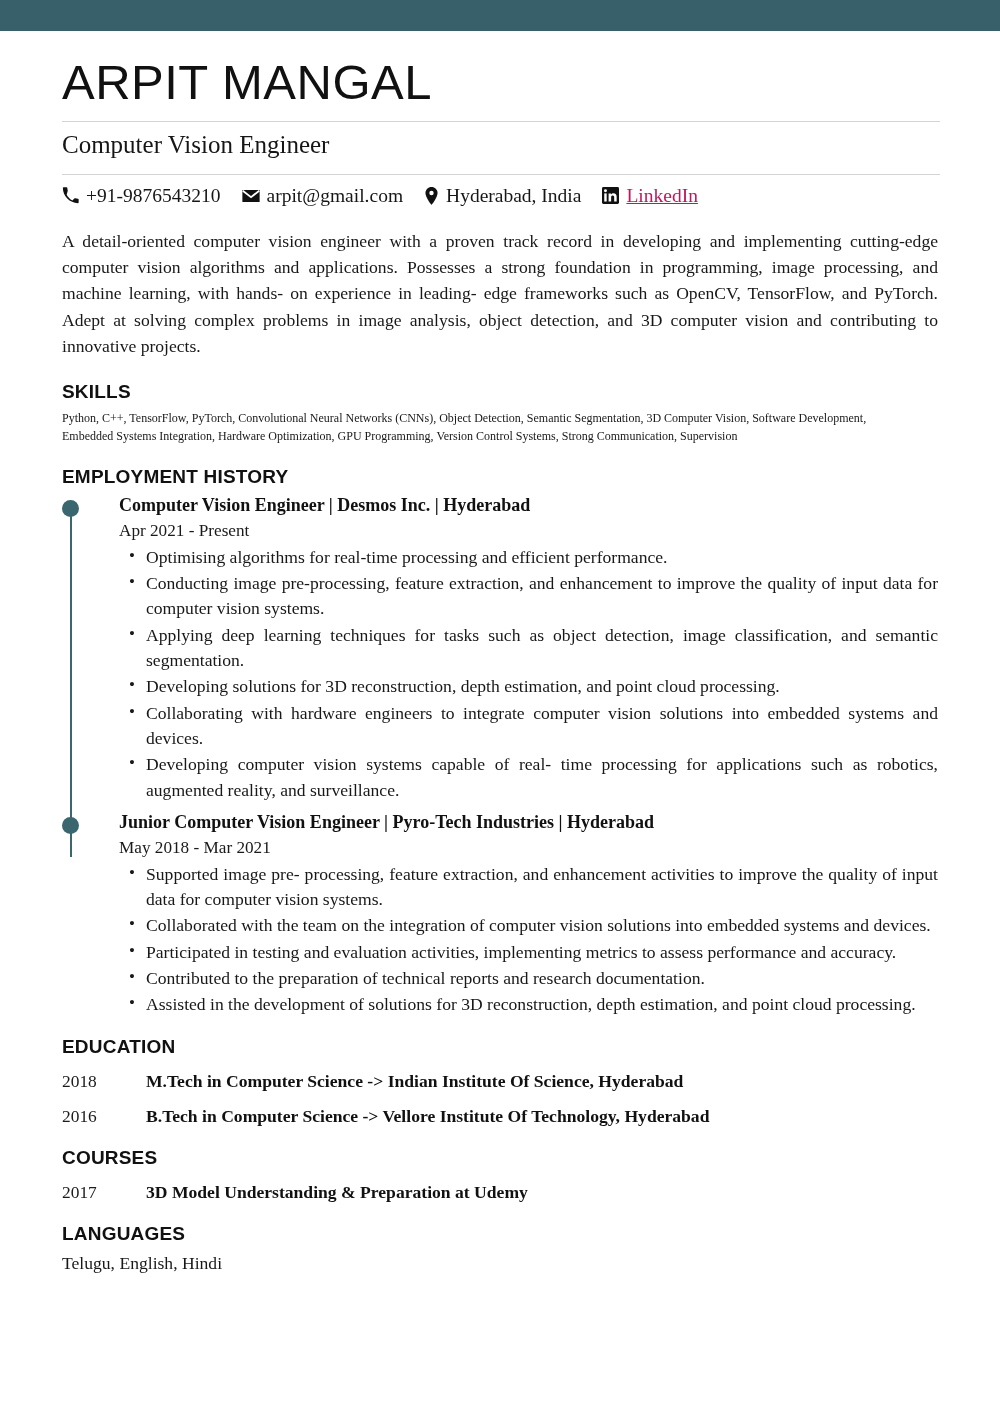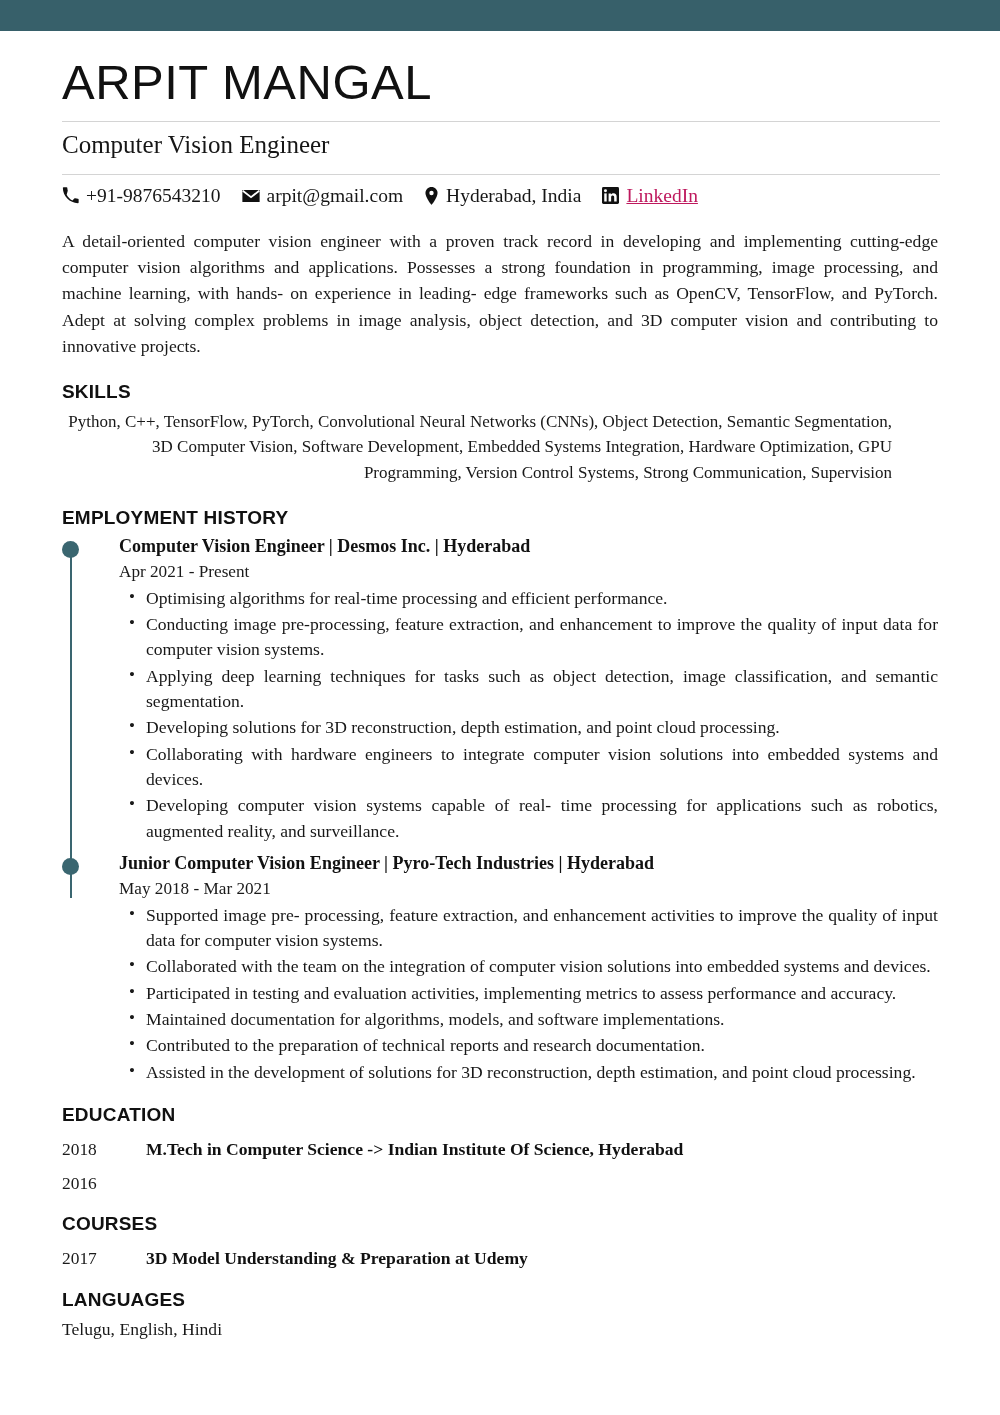--- a/index.html
+++ b/index.html
@@ -102,25 +102,24 @@
     font-family: "Liberation Sans", sans-serif;
     font-weight: bold;
     font-size: 19px;
     letter-spacing: 0.2px;
     color: #111111;
     margin: 21px 0 6px 0;
   }
   .sec-head.tight { margin-top: 19px; }
 
   .skills-body {
-    font-size: 17px;
+    font-size: 12px;
     line-height: 1.52;
     color: #181818;
     max-width: 830px;
-    text-align: right;
   }
 
   
   .jobs {
     position: relative;
     margin-top: 6px;
     padding-left: 57px;
   }
   .job {
     position: relative;
@@ -289,36 +288,36 @@
       </div>
 
       <div class="job">
         <span class="dot"></span>
         <div class="job-title">Junior Computer Vision Engineer  | Pyro-Tech Industries |  Hyderabad</div>
         <div class="job-date">May 2018 - Mar 2021</div>
         <ul class="bullets">
           <li>Supported image pre- processing, feature extraction, and enhancement activities to improve the quality of input data for computer vision systems.</li>
           <li>Collaborated with the team on the integration of computer vision solutions into embedded systems and devices.</li>
           <li>Participated in testing and evaluation activities, implementing metrics to assess performance and accuracy.</li>
-          <li>Maintained documentation for algorithms, models, and software implementations.</li>
           <li>Contributed to the preparation of technical reports and research documentation.</li>
           <li>Assisted in the development of solutions for 3D reconstruction, depth estimation, and point cloud processing.</li>
         </ul>
       </div>
 
     </div>
 
     <div class="sec-head tight">EDUCATION</div>
 
     <div class="entry-row">
       <div class="entry-year">2018</div>
       <div class="entry-text">M.Tech in Computer Science  -&gt; Indian Institute Of Science, Hyderabad</div>
     </div>
     <div class="entry-row">
       <div class="entry-year">2016</div>
+      <div class="entry-text">B.Tech in Computer Science  -&gt; Vellore Institute Of Technology, Hyderabad</div>
     </div>
 
     <div class="sec-head tight">COURSES</div>
 
     <div class="entry-row">
       <div class="entry-year">2017</div>
       <div class="entry-text">3D Model Understanding &amp; Preparation at Udemy</div>
     </div>
 
     <div class="sec-head tight">LANGUAGES</div>

